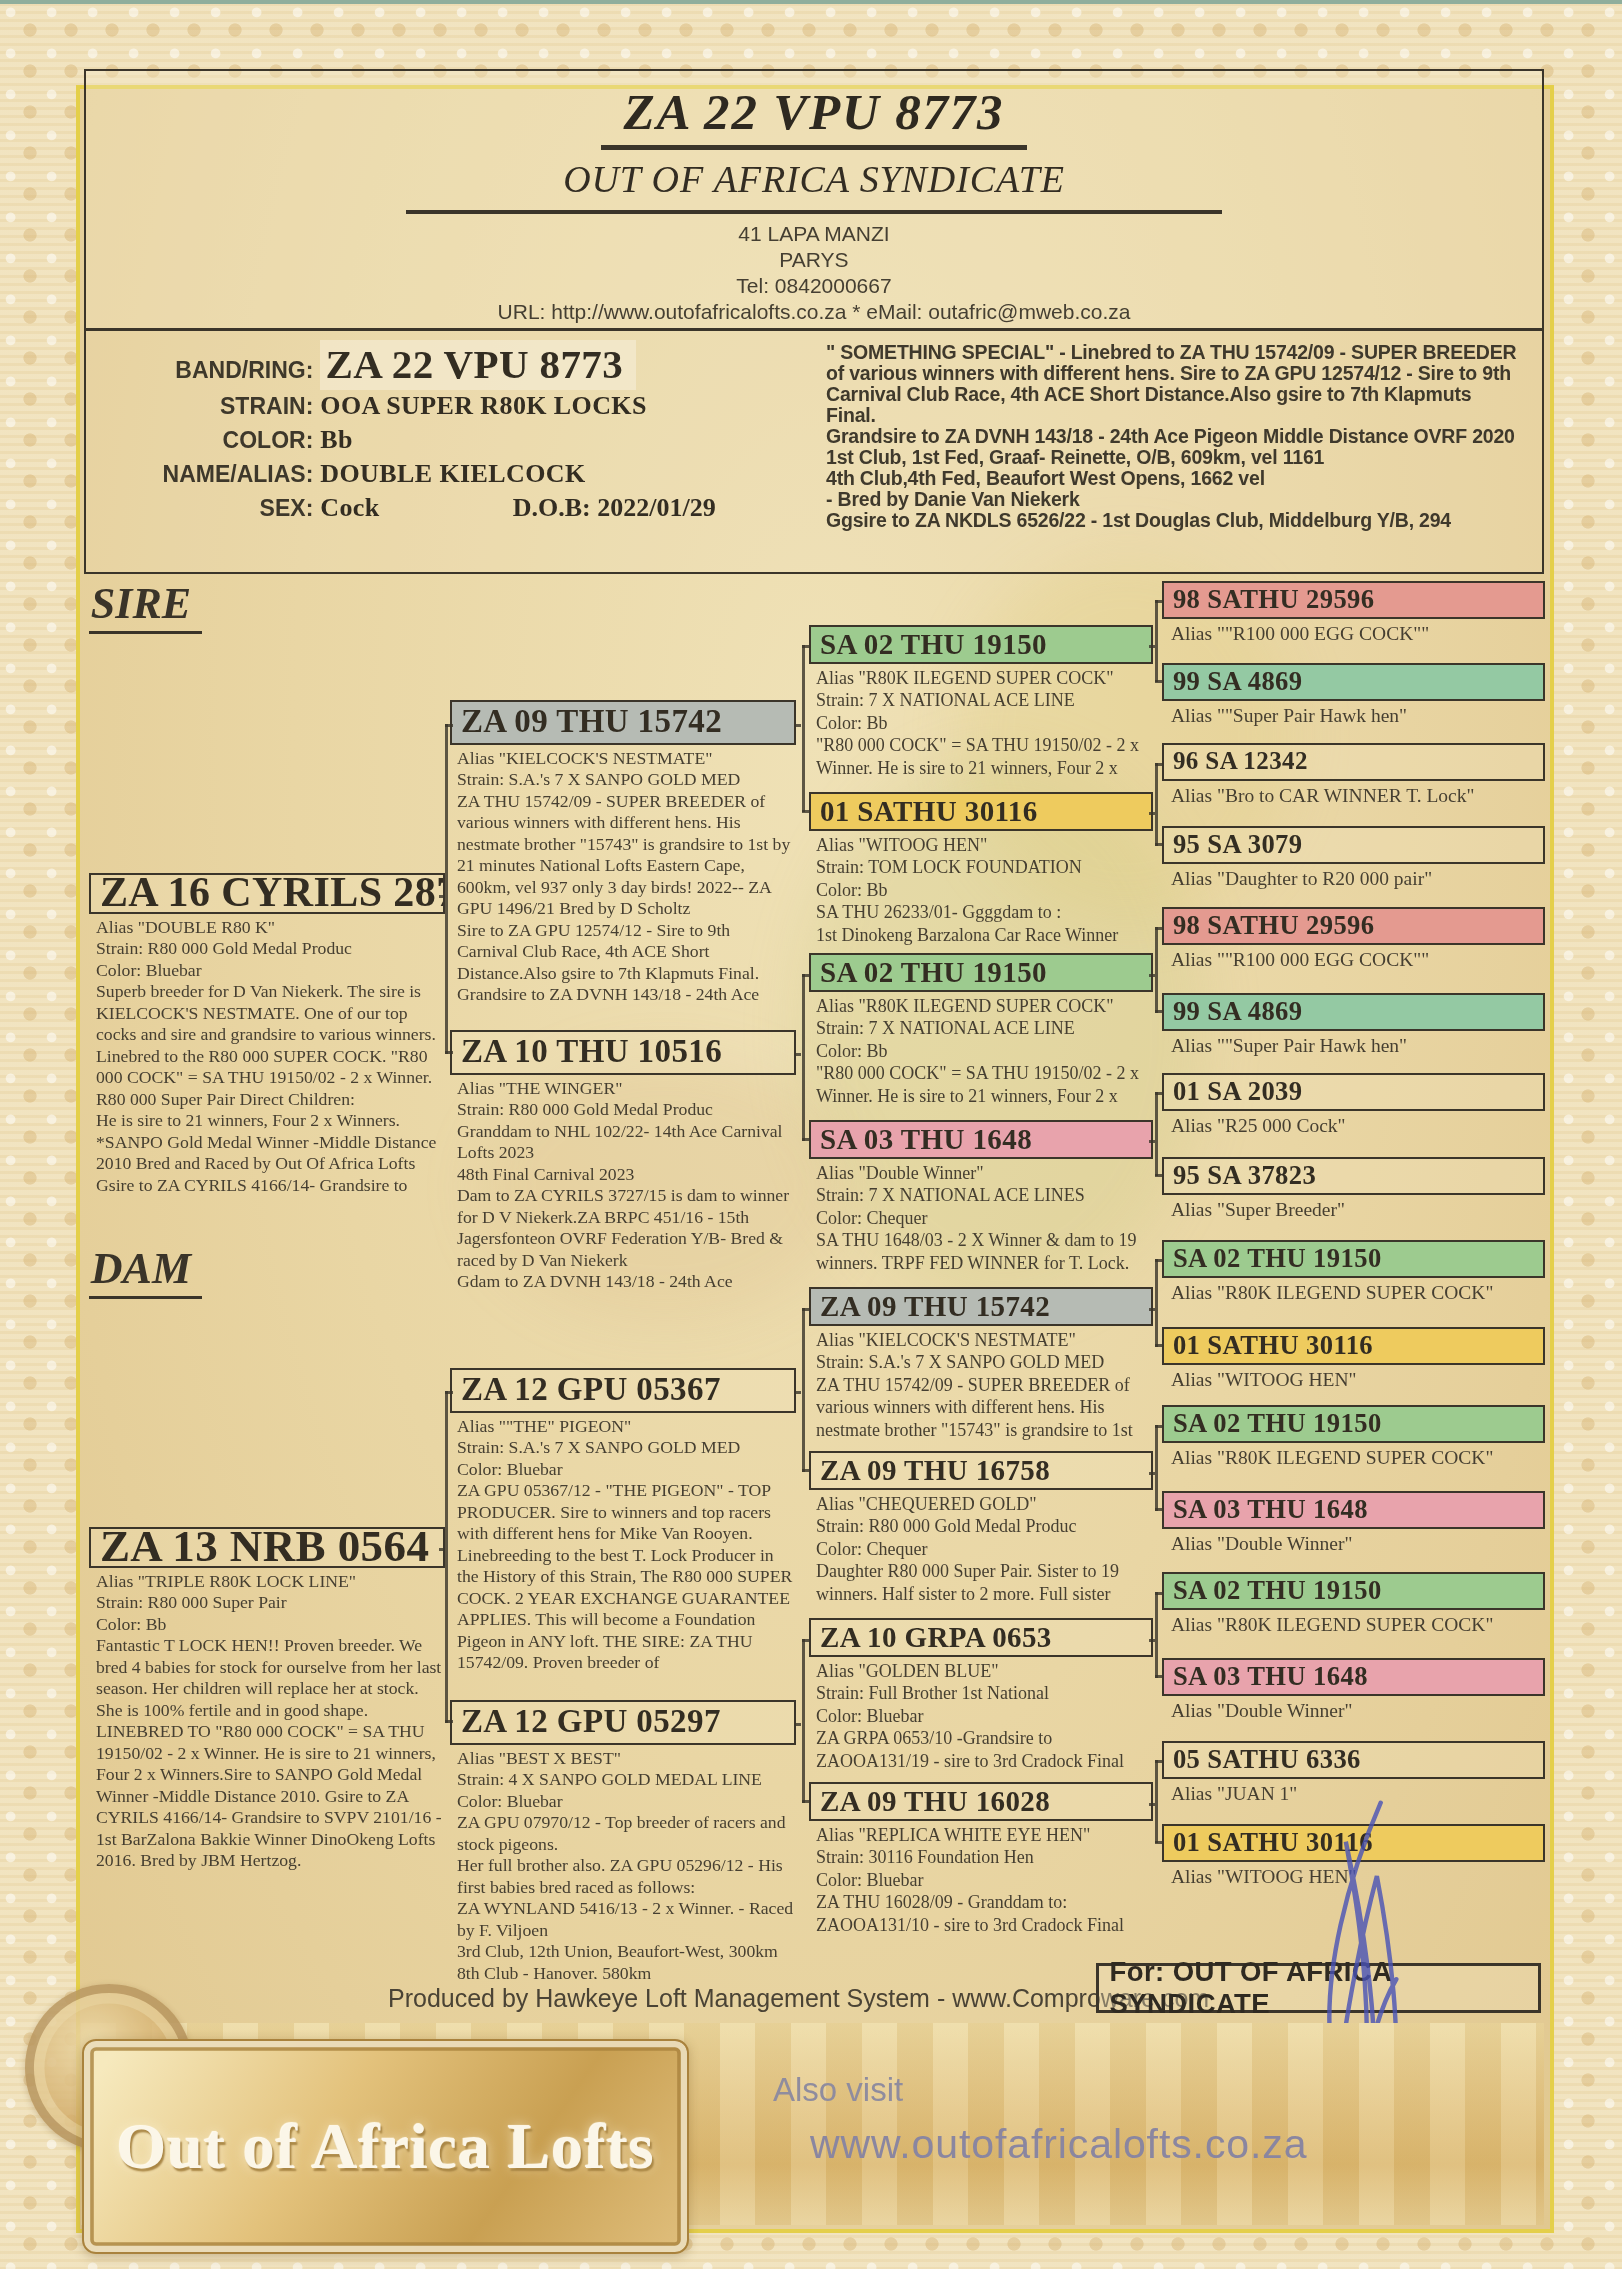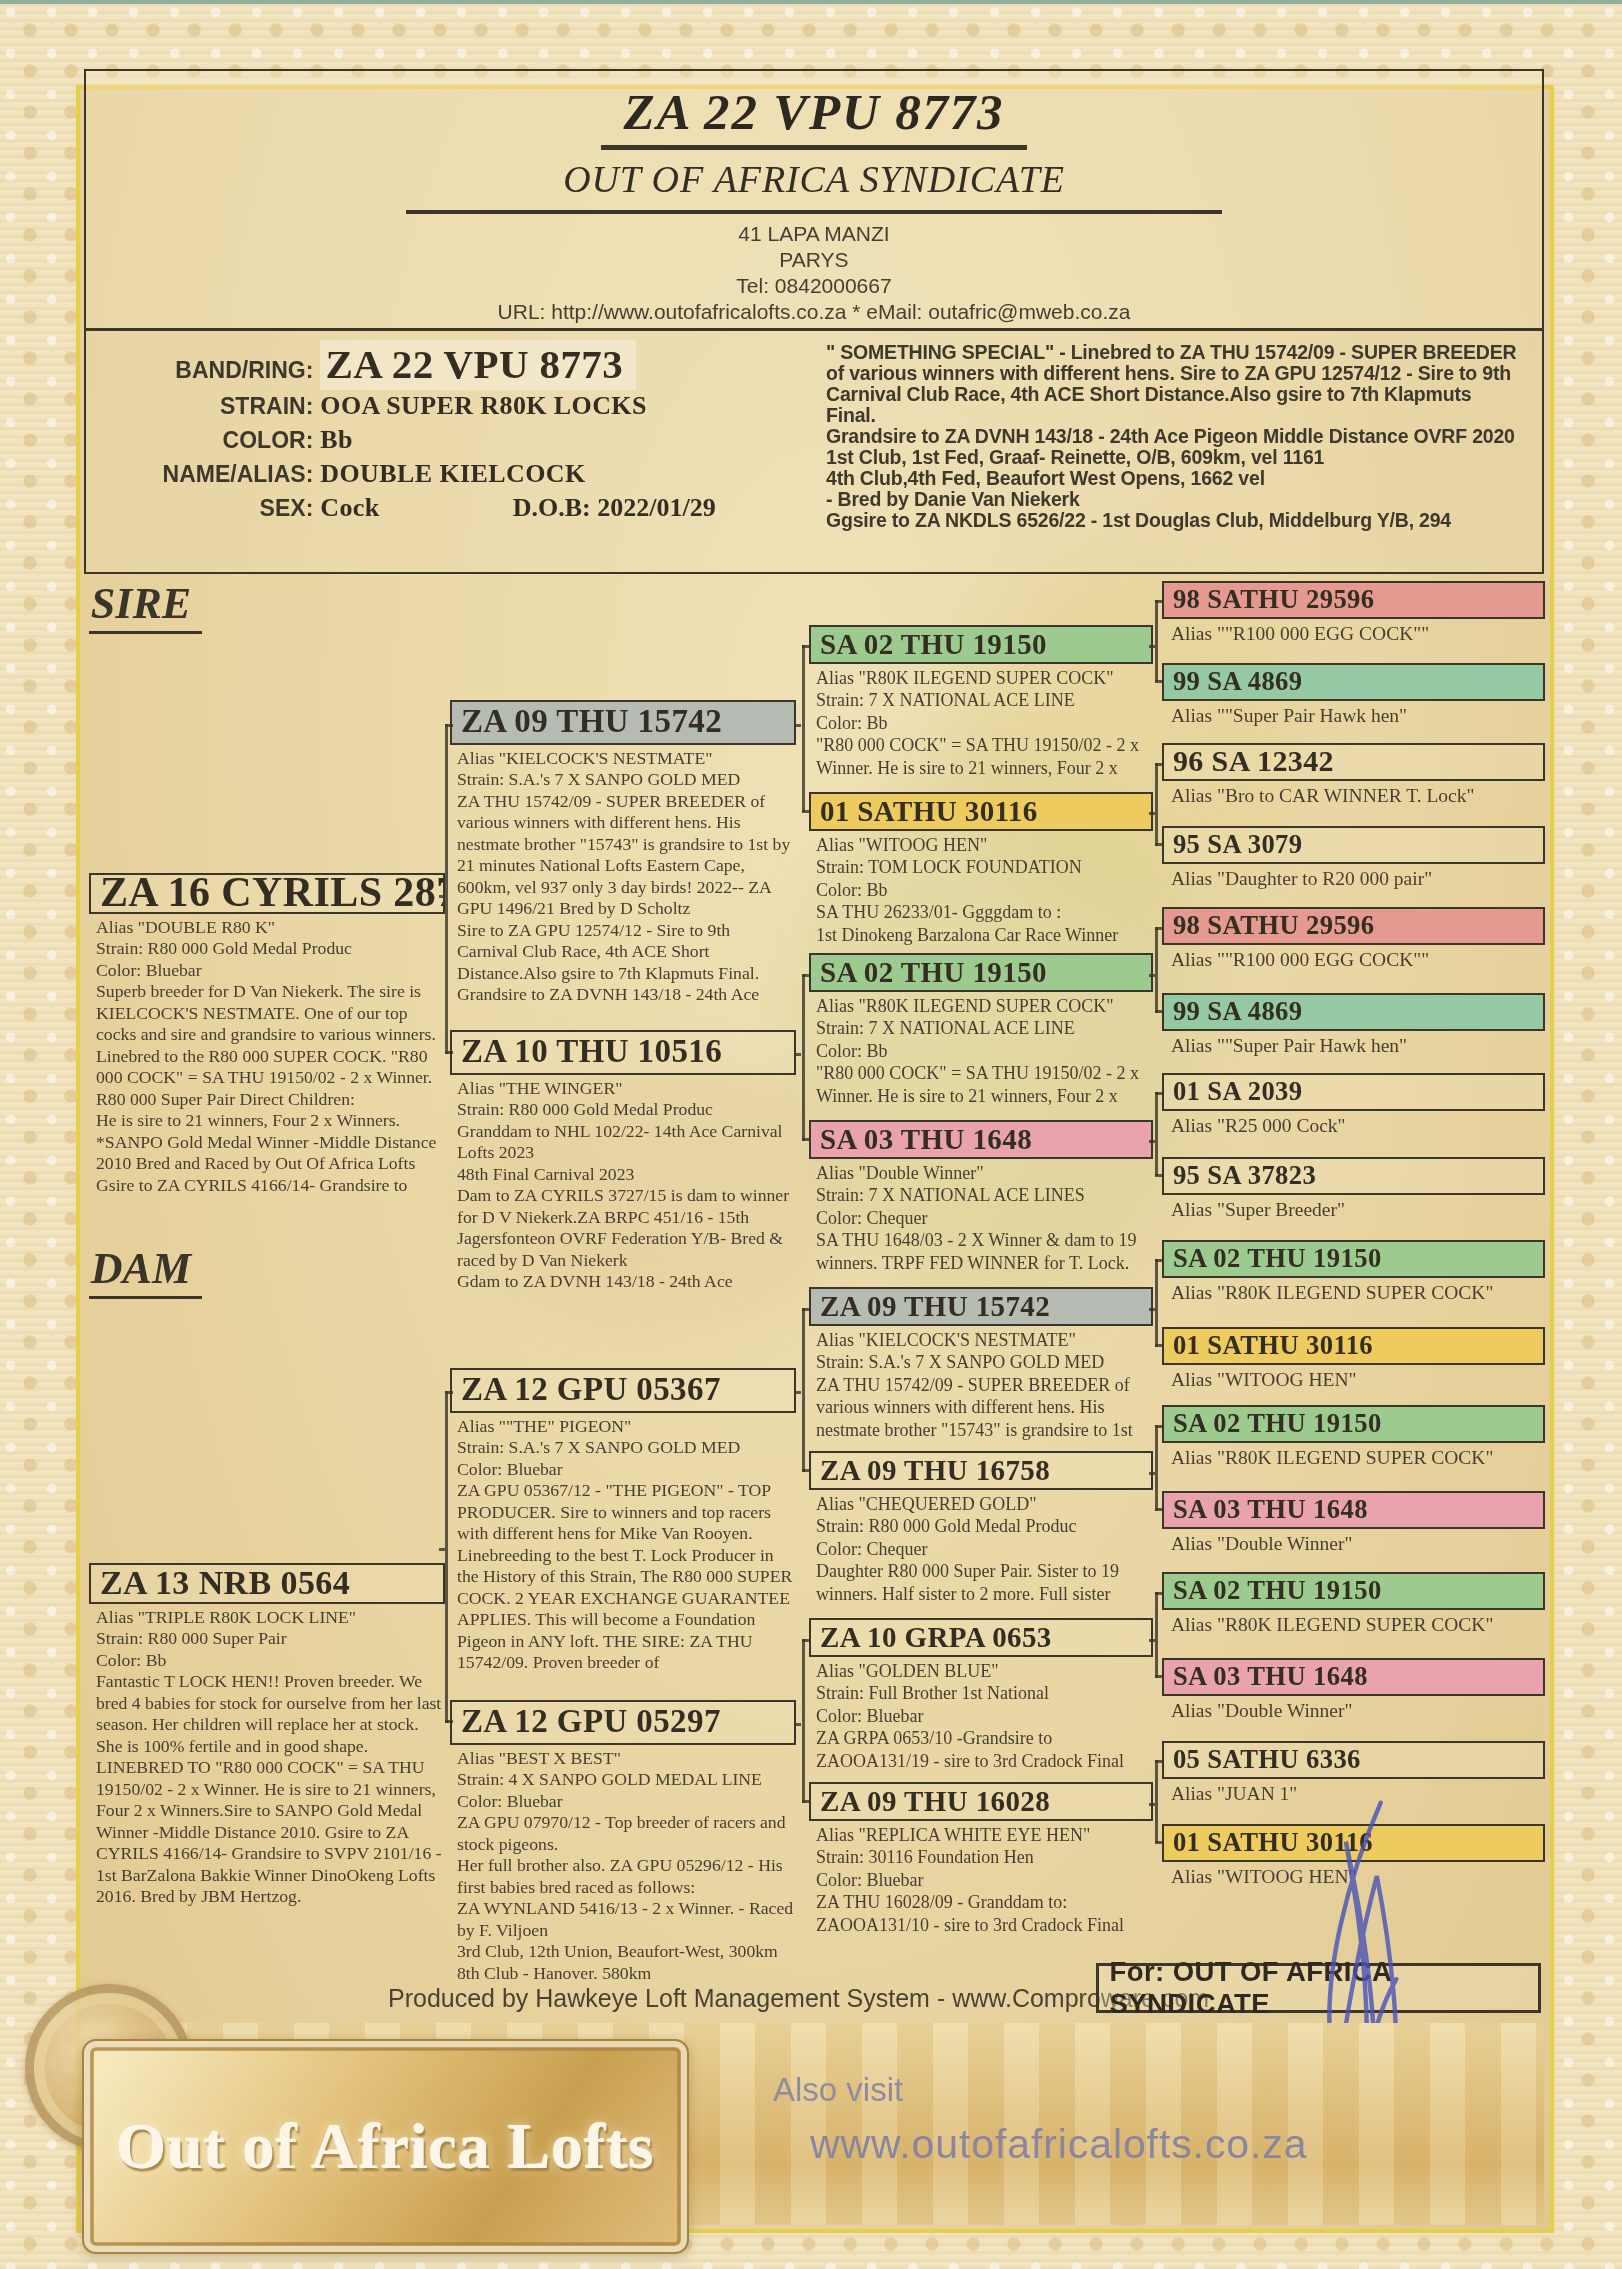--- a/index.html
+++ b/index.html
@@ -143,21 +143,21 @@
           <div class="bline">Alias "DOUBLE R80 K"</div>
           <div class="bline">Strain: R80 000 Gold Medal Produc</div>
           <div class="bline">Color: Bluebar</div>
           <div class="bline">Superb breeder for D Van Niekerk. The sire is KIELCOCK'S NESTMATE. One of our top cocks and sire and grandsire to various winners. Linebred to the R80 000 SUPER COCK. "R80 000 COCK" = SA THU 19150/02 - 2 x Winner.  R80 000 Super Pair Direct Children:</div>
           <div class="bline">He is sire to 21 winners, Four 2 x Winners.</div>
           <div class="bline">*SANPO Gold Medal Winner -Middle Distance 2010 Bred and Raced by Out Of Africa Lofts</div>
           <div class="bline">Gsire to ZA CYRILS 4166/14- Grandsire to</div>
         </div>
       </div>
       <div class="pbox" style="left: 89px; top: 1527px; width: 356px;">
-        <div class="ptitle" style="height: 37px; font-size: 34px; line-height: 35px; margin-top: 36px;">ZA 13 NRB 0564</div>
+        <div class="ptitle" style="height: 37px; font-size: 45px; line-height: 35px;">ZA 13 NRB 0564</div>
         <div class="pbody" style="height: 379px; font-size: 17.7px; line-height: 21.5px;">
           <div class="bline">Alias "TRIPLE R80K LOCK LINE"</div>
           <div class="bline">Strain: R80 000 Super Pair</div>
           <div class="bline">Color: Bb</div>
           <div class="bline">Fantastic T LOCK HEN!! Proven breeder. We bred 4 babies for stock for ourselve from her last season. Her children will replace her at stock. She is 100% fertile and in good shape. LINEBRED TO "R80 000 COCK" = SA THU 19150/02 - 2 x Winner. He is sire to 21 winners, Four 2 x Winners.Sire to SANPO Gold Medal Winner -Middle Distance 2010. Gsire to ZA CYRILS 4166/14- Grandsire to SVPV 2101/16 - 1st BarZalona Bakkie Winner DinoOkeng Lofts 2016. Bred by JBM Hertzog.</div>
         </div>
       </div>
       <div class="pbox" style="left: 450px; top: 700px; width: 346px;">
         <div class="ptitle" style="height: 41px; font-size: 33px; line-height: 39px; background: rgb(182, 187, 180);">ZA 09 THU 15742</div>
         <div class="pbody" style="height: 280px; font-size: 17.7px; line-height: 21.5px;">
@@ -276,21 +276,21 @@
       </div>
       <div class="pbox" style="left: 1162px; top: 581px; width: 383px;">
         <div class="ptitle" style="height: 34px; font-size: 26.6px; line-height: 32px; background: rgb(228, 154, 144);">98 SATHU 29596</div>
         <div class="alias" style="font-size: 19.5px;">Alias ""R100 000 EGG COCK""</div>
       </div>
       <div class="pbox" style="left: 1162px; top: 663px; width: 383px;">
         <div class="ptitle" style="height: 34px; font-size: 26.6px; line-height: 32px; background: rgb(148, 201, 163);">99 SA 4869</div>
         <div class="alias" style="font-size: 19.5px;">Alias ""Super Pair Hawk hen"</div>
       </div>
       <div class="pbox" style="left: 1162px; top: 743px; width: 383px;">
-        <div class="ptitle" style="height: 34px; font-size: 30px; line-height: 32px;">96 SA 12342</div>
+        <div class="ptitle" style="height: 34px; font-size: 25px; line-height: 32px;">96 SA 12342</div>
         <div class="alias" style="font-size: 19.5px;">Alias "Bro to CAR WINNER T. Lock"</div>
       </div>
       <div class="pbox" style="left: 1162px; top: 826px; width: 383px;">
         <div class="ptitle" style="height: 34px; font-size: 26.6px; line-height: 32px;">95 SA 3079</div>
         <div class="alias" style="font-size: 19.5px;">Alias "Daughter to R20 000 pair"</div>
       </div>
       <div class="pbox" style="left: 1162px; top: 907px; width: 383px;">
         <div class="ptitle" style="height: 34px; font-size: 26.6px; line-height: 32px; background: rgb(228, 154, 144);">98 SATHU 29596</div>
         <div class="alias" style="font-size: 19.5px;">Alias ""R100 000 EGG COCK""</div>
       </div>

